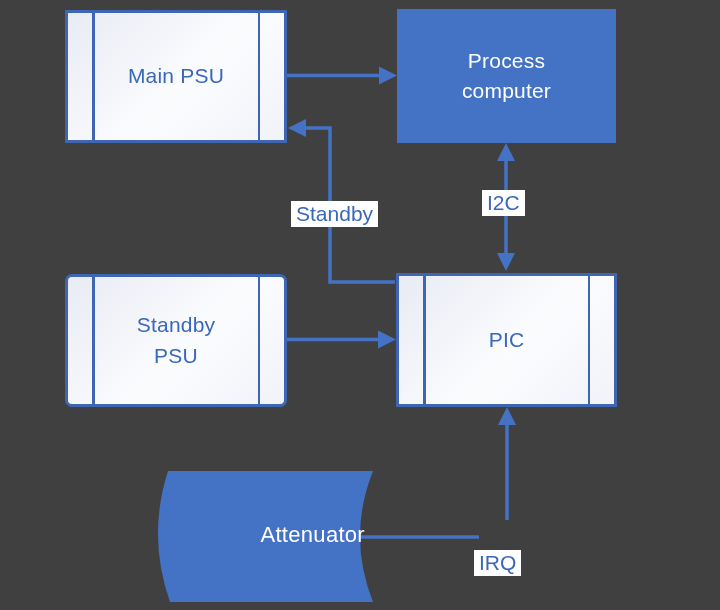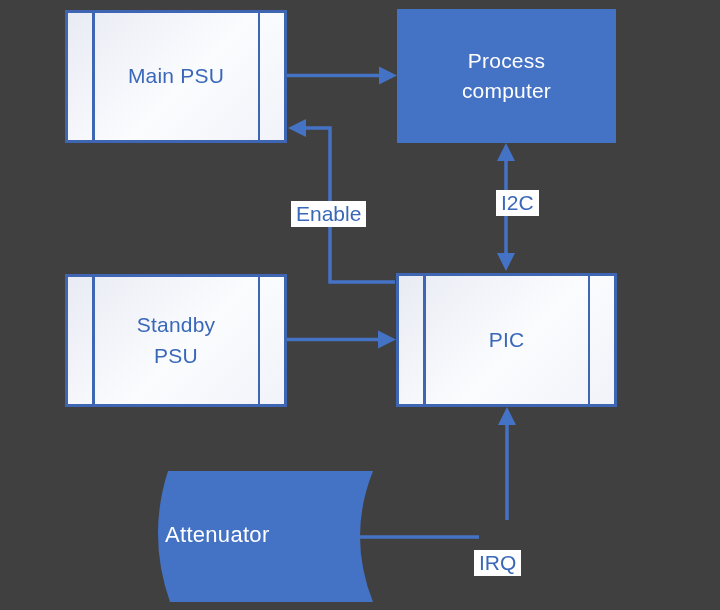--- a/index.html
+++ b/index.html
@@ -24,37 +24,37 @@
   }
   .proc .sidebar.left{left:24px;}
   .proc .sidebar.right{right:24px;}
   .solid{
     background:#4472c4;
   }
   .solid .label{color:#ffffff;}
   #main-psu{left:65px;top:10px;width:222px;height:133px;}
   #process-computer{left:397px;top:9px;width:219px;height:134px;text-align:center;}
   #process-computer .label{max-width:150px;}
-  #standby-psu{left:65px;top:274px;width:222px;height:133px;}
+  #standby-psu{left:65px;top:274px;width:222px;height:133px;border-radius:7px;}
   #standby-psu .label{max-width:120px;}
   #pic{left:396px;top:273px;width:221px;height:134px;}
   
   #attenuator-label{
-    position:absolute;left:165px;top:522px;width:200px;text-align:left;
+    position:absolute;left:165px;top:522px;width:200px;text-align:right;
     font-size:22px;color:#ffffff;z-index:3;letter-spacing:0.3px;
   }
   
   svg.connectors{position:absolute;left:0;top:0;z-index:2;}
   
   .wire-label{
     position:absolute;z-index:3;background:#ffffff;color:#3a68b8;
     font-size:21px;padding:1px 5px;white-space:nowrap;
   }
   #enable-label{left:291px;top:201px;}
-  #i2c-label{left:496px;top:190px;}
+  #i2c-label{left:482px;top:190px;}
   #irq-label{left:474px;top:550px;}
 </style>
 </head>
 <body>
 
 <div class="canvas">
 
   <div class="node proc" id="main-psu">
     <span class="sidebar left"></span>
     <span class="sidebar right"></span>
@@ -104,17 +104,17 @@
 
     <g stroke="#4472c4" fill="#4472c4">
       <line x1="360" y1="537" x2="479" y2="537" stroke-width="3.5"></line>
       <line x1="507" y1="520" x2="507" y2="425" stroke-width="3.5"></line>
       <polygon points="507,407 498,425 516,425" stroke="none"></polygon>
     </g>
   </svg>
 
   <div id="attenuator-label">Attenuator</div>
 
-  <div class="wire-label" id="enable-label">Enable</div>
+  <div class="wire-label" id="enable-label">Standby</div>
   <div class="wire-label" id="i2c-label">I2C</div>
   <div class="wire-label" id="irq-label">IRQ</div>
 
 </div>
 
 </body></html>

